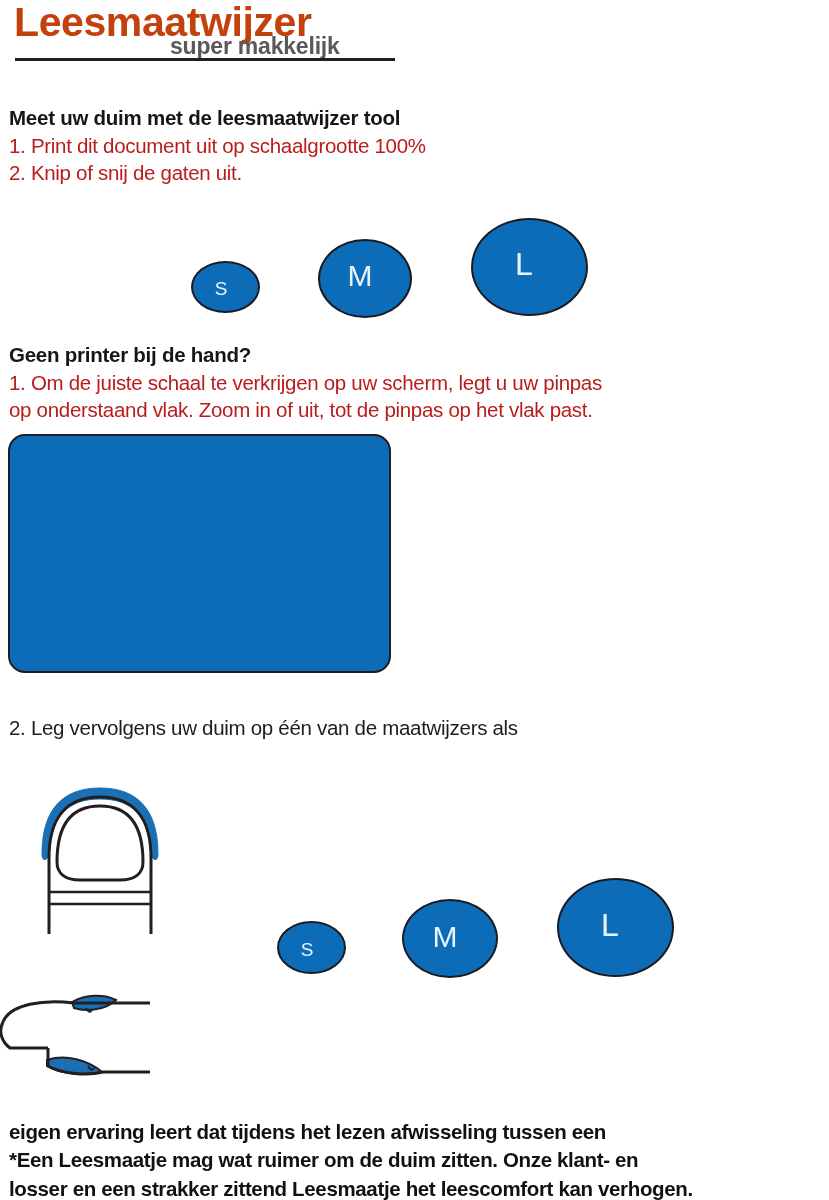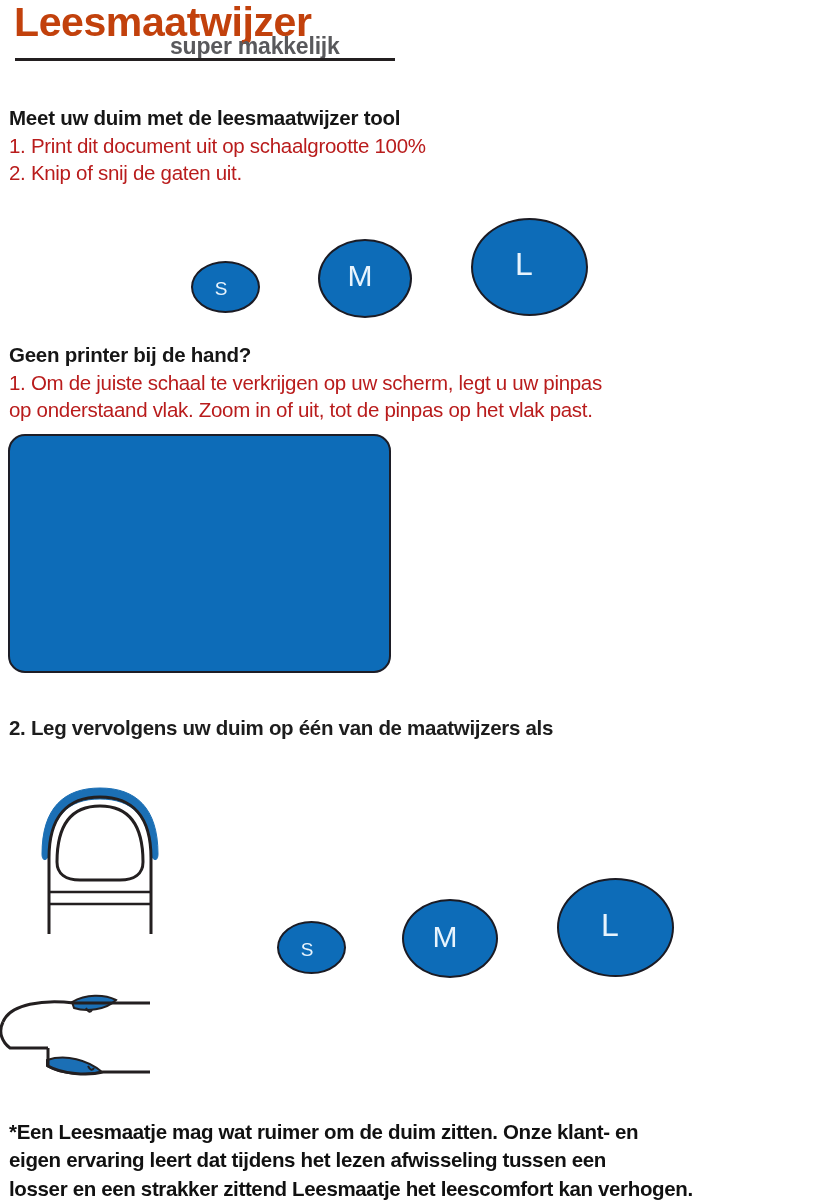--- a/index.html
+++ b/index.html
@@ -73,21 +73,21 @@
     font-size: 20.5px;
     font-weight: 400;
     line-height: 1.33;
     letter-spacing: -0.3px;
     color: #b91c1c;
     margin: 0;
     white-space: nowrap;
   }
   .para {
     font-size: 20.5px;
-    font-weight: 700;
+    font-weight: 400;
     line-height: 1.36;
     letter-spacing: -0.3px;
     color: #1d1d1d;
     margin: 0;
   }
   .footnote-line {
     font-size: 20.5px;
     font-weight: 700;
     line-height: 1.38;
     letter-spacing: -0.35px;
@@ -221,16 +221,16 @@
 <div id="oval-s-2" class="size-oval"></div>
 <div id="letter-s-2" class="size-letter">S</div>
 
 <div id="oval-m-2" class="size-oval"></div>
 <div id="letter-m-2" class="size-letter">M</div>
 
 <div id="oval-l-2" class="size-oval"></div>
 <div id="letter-l-2" class="size-letter">L</div>
 
 <div class="block" id="footnote-block">
+  <p class="footnote-line">eigen ervaring leert dat tijdens het lezen afwisseling tussen een</p>
   <p class="footnote-line">*Een Leesmaatje mag wat ruimer om de duim zitten. Onze klant- en</p>
-  <p class="footnote-line">eigen ervaring leert dat tijdens het lezen afwisseling tussen een</p>
   <p class="footnote-line">losser en een strakker zittend Leesmaatje het leescomfort kan verhogen.</p>
 </div>
 
 </body></html>

